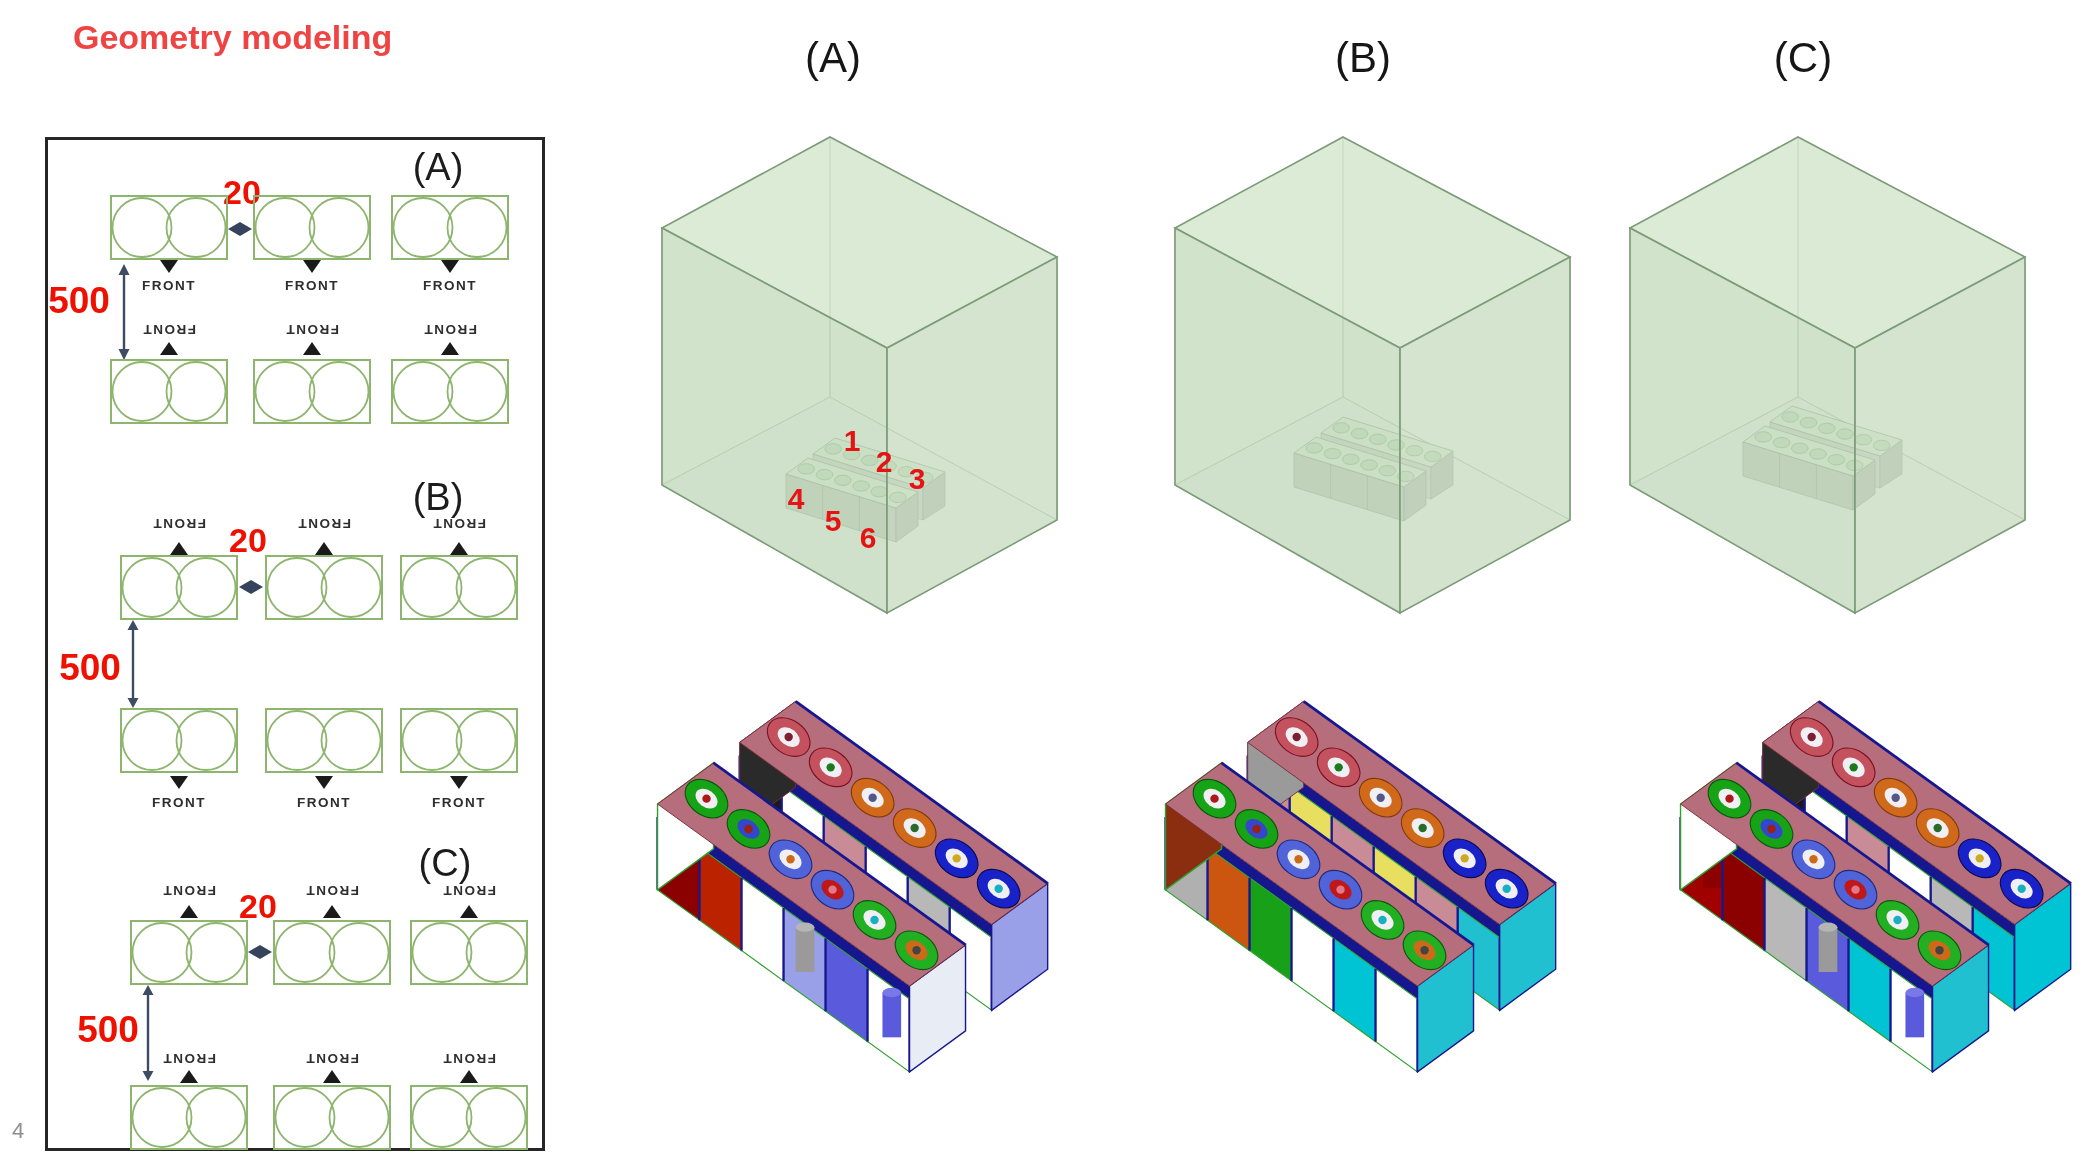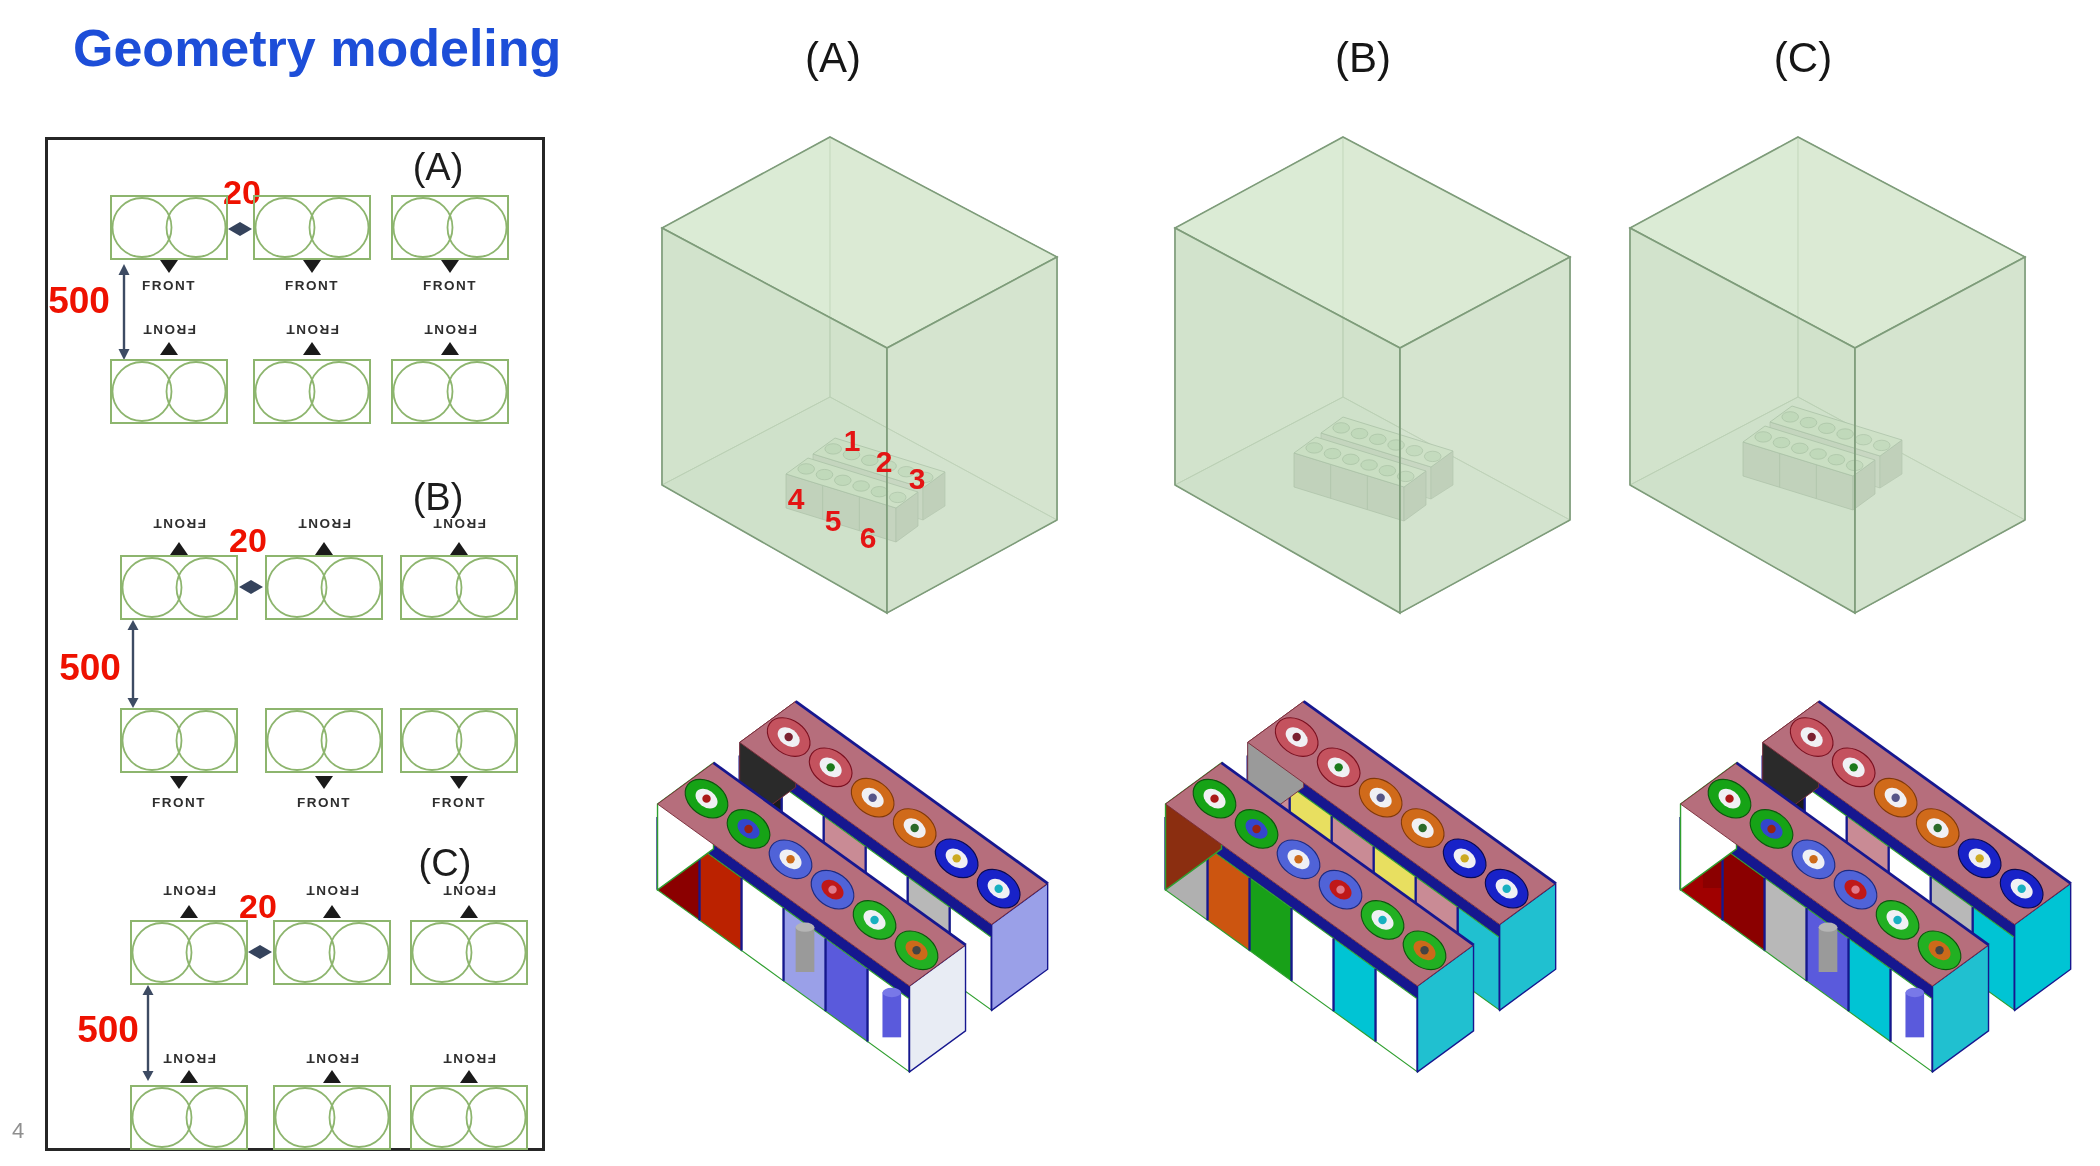--- a/index.html
+++ b/index.html
@@ -1,18 +1,18 @@
 <!DOCTYPE html>
 <html><head>
 <meta charset="utf-8">
 <style>
   html,body{margin:0;padding:0;background:#ffffff;}
   .slide{position:relative;width:2100px;height:1166px;background:#ffffff;overflow:hidden;
          font-family:"Liberation Sans",sans-serif;}
-  .title{position:absolute;left:73px;top:18px;font-size:52px;font-weight:bold;color:#1d4ed8;}
+  .title{position:absolute;left:73px;top:18px;font-size:34px;font-weight:bold;color:#ef4444;}
   .page-num{position:absolute;left:12px;top:1118px;font-size:22px;color:#8f8f8f;}
   .panel{position:absolute;left:45px;top:137px;width:500px;height:1014px;
          border:3px solid #262626;box-sizing:border-box;background:#ffffff;}
   .panel svg{position:absolute;left:0;overflow:visible;}
   .col-header{position:absolute;top:34px;width:150px;text-align:center;font-size:42px;color:#161616;}
   .room-svg,.model-svg{position:absolute;}
   
   .lbl-config{font-size:38px;fill:#1c1c1c;text-anchor:middle;}
   .lbl-front{font-size:13.5px;font-weight:bold;fill:#2e2e2e;letter-spacing:1.5px;text-anchor:middle;}
   .lbl-red-500{font-size:37px;font-weight:bold;fill:#ee1100;text-anchor:middle;}

